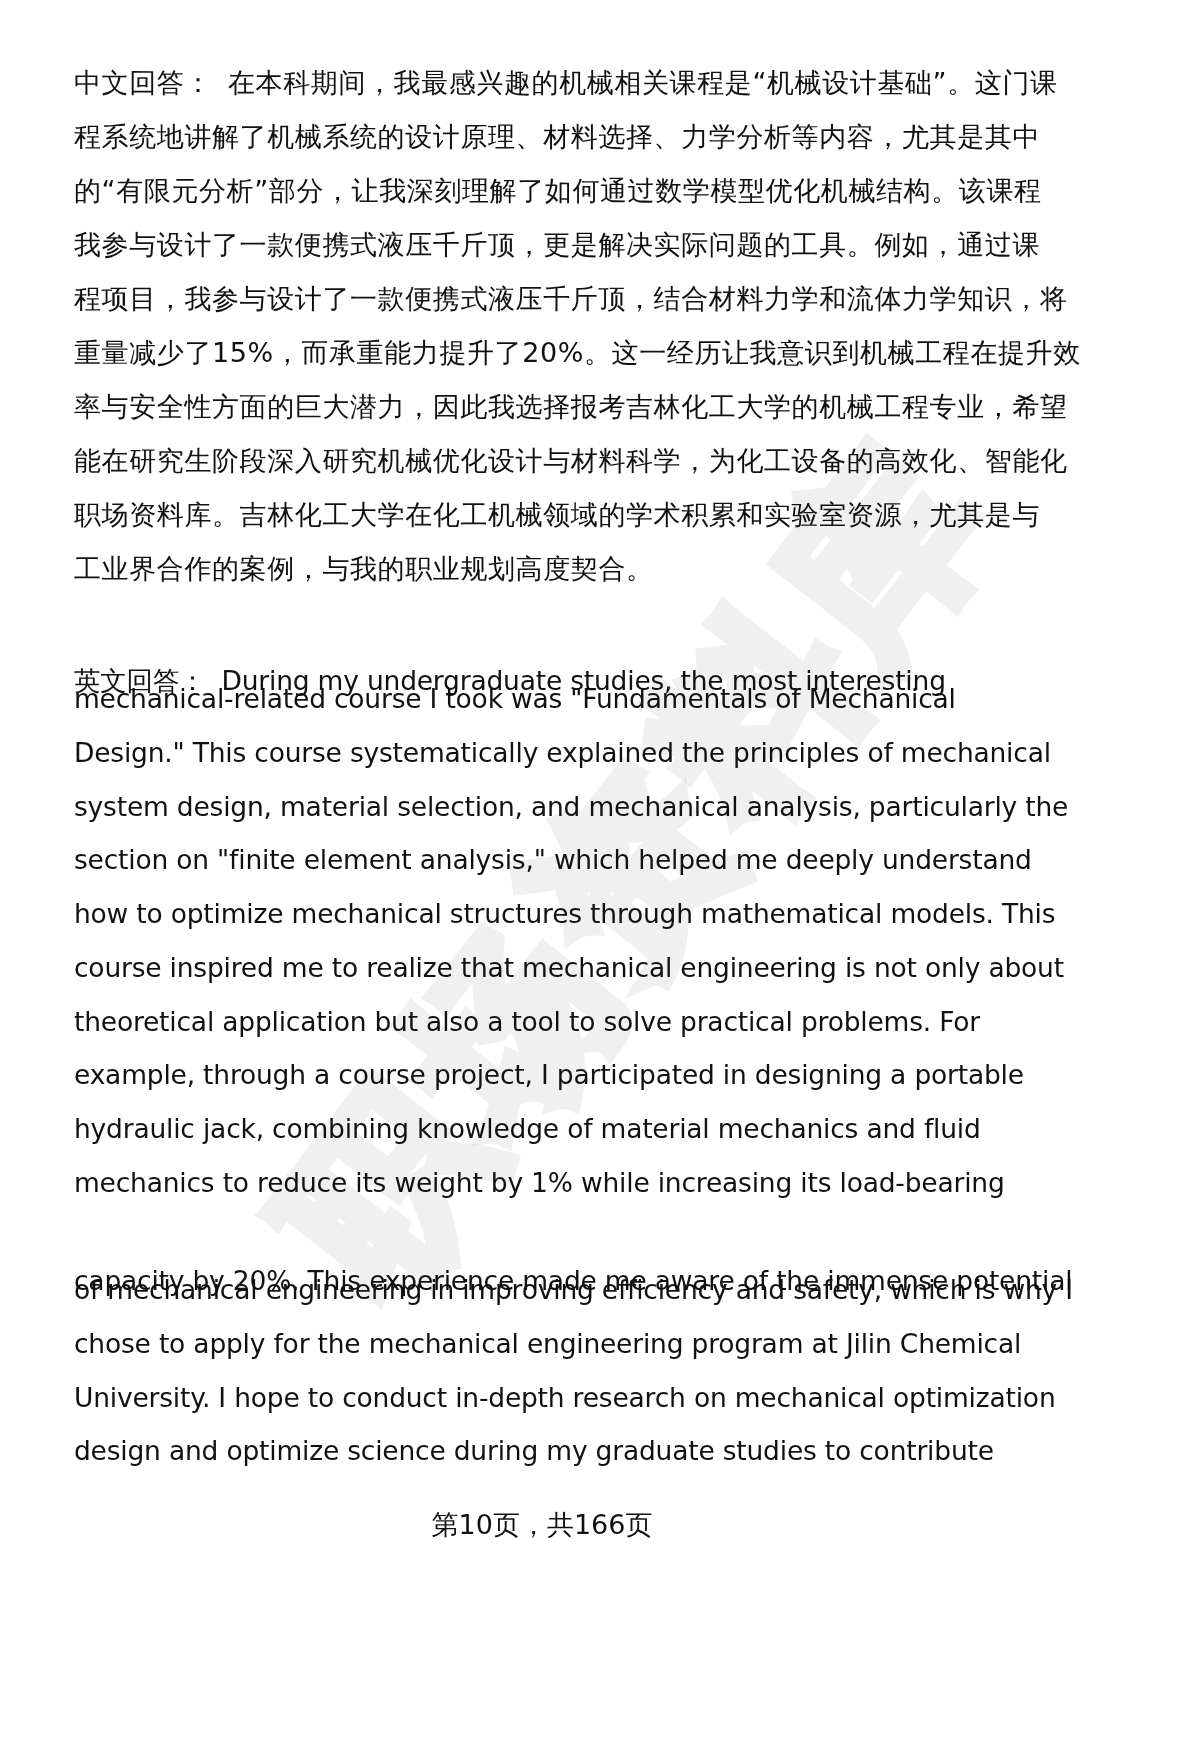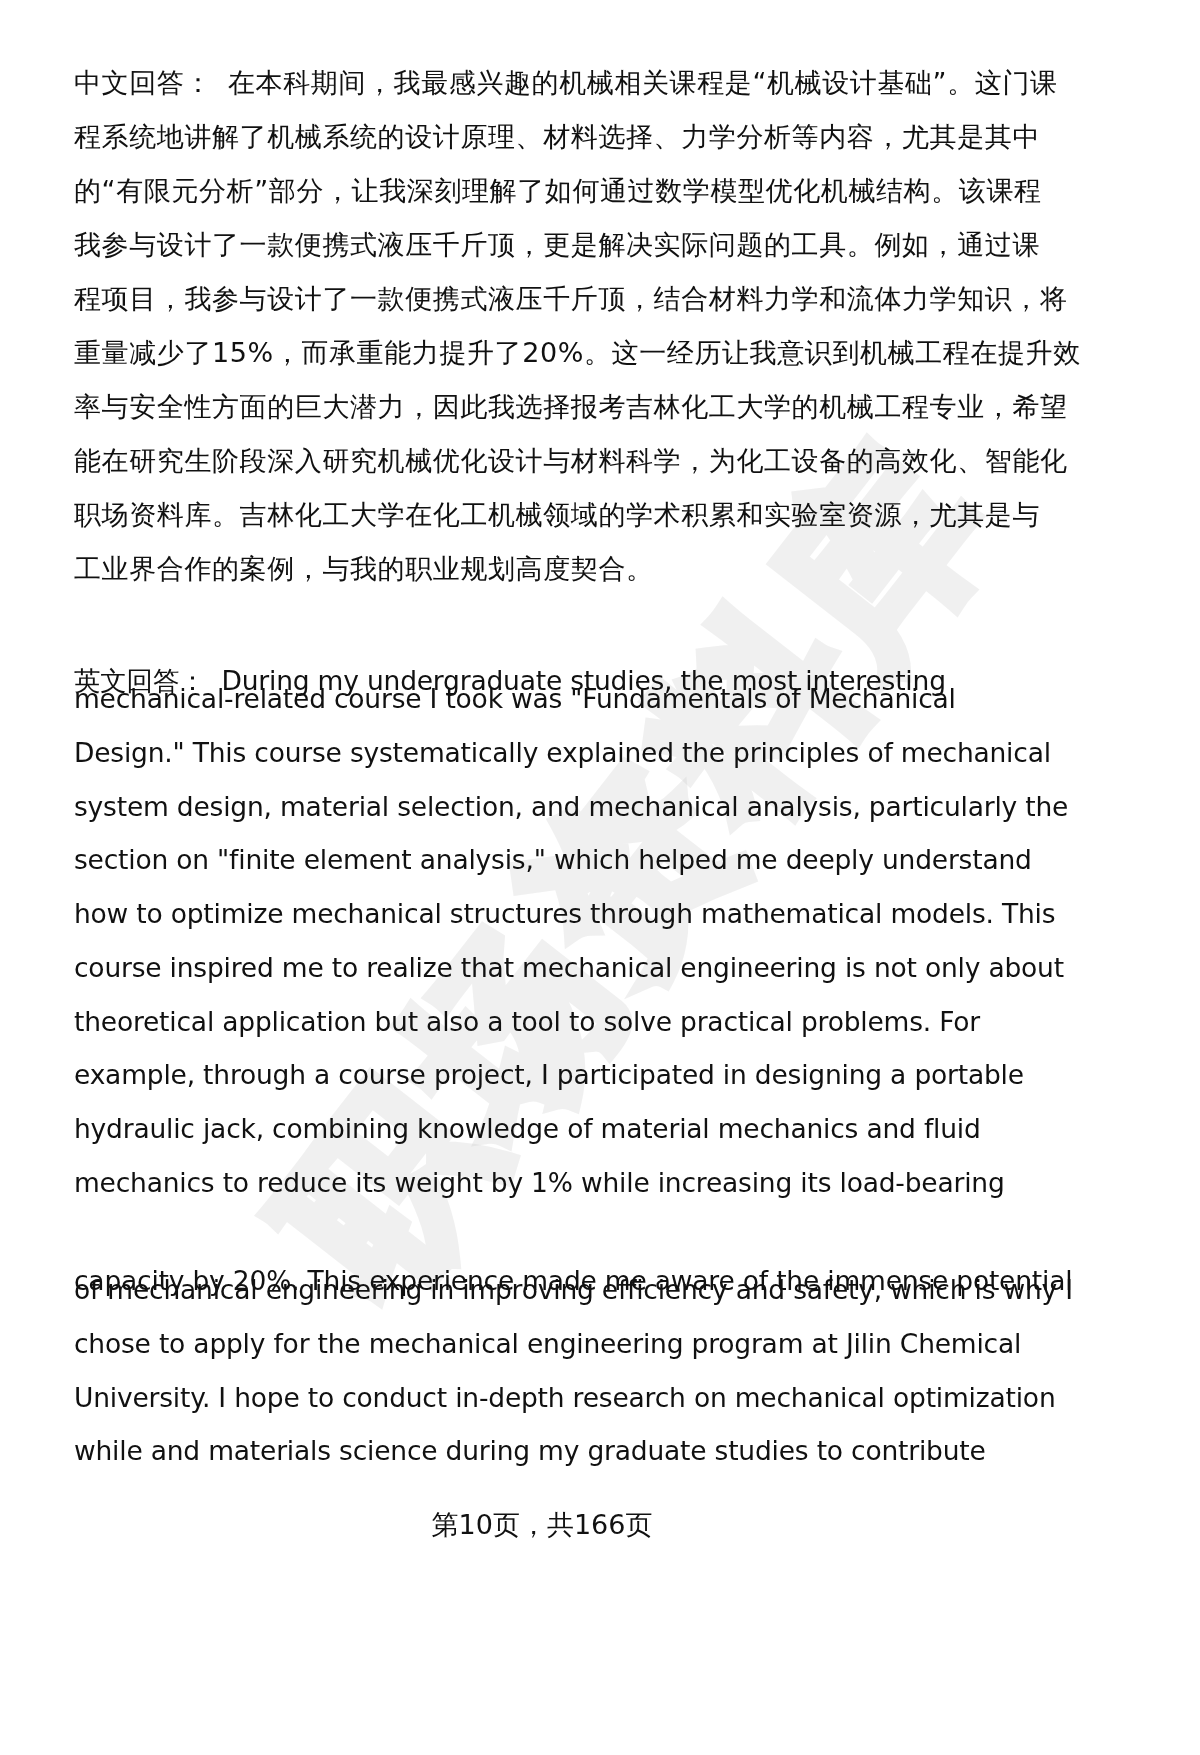--- a/index.html
+++ b/index.html
@@ -83,16 +83,16 @@
   <div class="line" style="top:897px">how to optimize mechanical structures through mathematical models. This</div>
   <div class="line" style="top:951px">course inspired me to realize that mechanical engineering is not only about</div>
   <div class="line" style="top:1005px">theoretical application but also a tool to solve practical problems. For</div>
   <div class="line" style="top:1058px">example, through a course project, I participated in designing a portable</div>
   <div class="line" style="top:1112px">hydraulic jack, combining knowledge of material mechanics and fluid</div>
   <div class="line" style="top:1166px">mechanics to reduce its weight by 1% while increasing its load-bearing</div>
   <div class="line" style="top:1264px">capacity by 20%. This experience made me aware of the immense potential</div>
   <div class="line" style="top:1273px">of mechanical engineering in improving efficiency and safety, which is why I</div>
   <div class="line" style="top:1327px">chose to apply for the mechanical engineering program at Jilin Chemical</div>
   <div class="line" style="top:1381px">University. I hope to conduct in-depth research on mechanical optimization</div>
-  <div class="line" style="top:1434px">while and materials science during my graduate studies to contribute</div>
+  <div class="line" style="top:1434px">design and optimize science during my graduate studies to contribute</div>
 </div>
 
 <div class="footer">第10页，共166页</div>
 
 </body></html>

